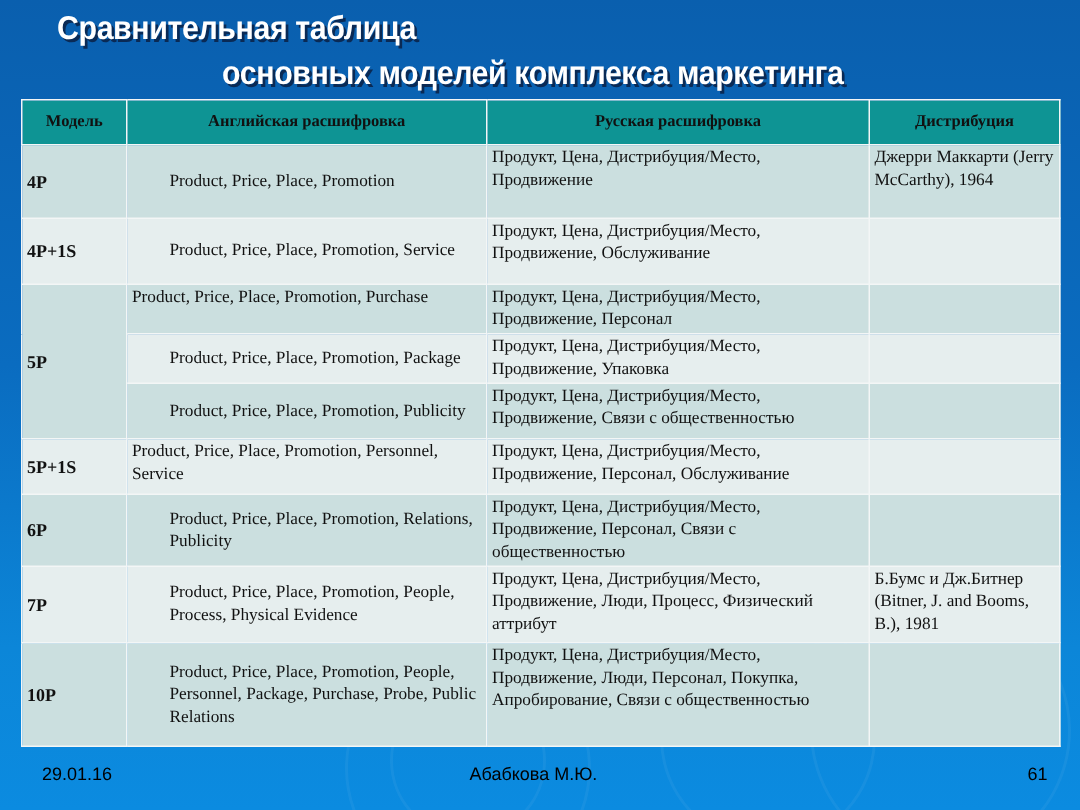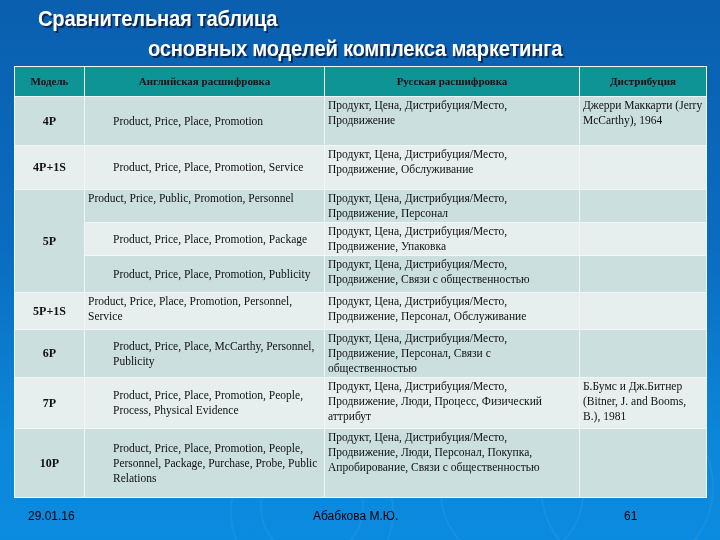--- a/index.html
+++ b/index.html
@@ -26,21 +26,21 @@
   table {
     position:absolute; left:14px; top:66px; width:692px;
     border-collapse:collapse; table-layout:fixed;
     font-size:11.5px; color:#111;
   }
   th, td { border:1px solid #f3f6f6; padding:1px 3px; vertical-align:top; line-height:15px; }
   th {
     background:#0e9494; color:#111; font-weight:bold; font-size:11px;
     height:27px; vertical-align:middle; text-align:center;
   }
-  td.model { text-align:center; vertical-align:middle; font-weight:bold; font-size:12px; background:#cbdfdf; }
+  td.model { text-align:left; vertical-align:middle; font-weight:bold; font-size:12px; background:#cbdfdf; }
   tr.dark td { background:#cbdfdf; }
   tr.light td { background:#e6eeee; }
   tr.light td.model { background:#e6eeee; }
   td.en { vertical-align:middle;padding-left:28px; }
   .footer { position:absolute; top:509px; color:#000000; font-family:"Liberation Sans",sans-serif; font-size:12px; }
 </style>
 </head>
 <body>
 
 <div class="ripple" style="left:230px;top:430px;width:160px;height:160px;"></div>
@@ -74,21 +74,21 @@
       <td>Джерри Маккарти (Jerry McCarthy), 1964</td>
     </tr>
     <tr class="light" style="height:44px">
       <td class="model">4P+1S</td>
       <td class="en">Product, Price, Place, Promotion, Service</td>
       <td>Продукт, Цена, Дистрибуция/Место, Продвижение, Обслуживание</td>
       <td></td>
     </tr>
     <tr class="dark" style="height:32px">
       <td class="model" rowspan="3">5P</td>
-      <td>Product, Price, Public, Promotion, Personnel</td>
+      <td>Product, Price, Place, Promotion, Purchase</td>
       <td>Продукт, Цена, Дистрибуция/Место, Продвижение, Персонал</td>
       <td></td>
     </tr>
     <tr class="light" style="height:15px">
       <td class="en">Product, Price, Place, Promotion, Package</td>
       <td>Продукт, Цена, Дистрибуция/Место, Продвижение, Упаковка</td>
       <td></td>
     </tr>
     <tr class="dark" style="height:37px">
       <td class="en">Product, Price, Place, Promotion, Publicity</td>
@@ -96,34 +96,34 @@
       <td></td>
     </tr>
     <tr class="light" style="height:37px">
       <td class="model">5P+1S</td>
       <td>Product, Price, Place, Promotion, Personnel, Service</td>
       <td>Продукт, Цена, Дистрибуция/Место, Продвижение, Персонал, Обслуживание</td>
       <td></td>
     </tr>
     <tr class="dark" style="height:46px">
       <td class="model">6P</td>
-      <td class="en">Product, Price, Place, McCarthy, Personnel, Publicity</td>
+      <td class="en">Product, Price, Place, Promotion, Relations, Publicity</td>
       <td>Продукт, Цена, Дистрибуция/Место, Продвижение, Персонал, Связи с общественностью</td>
       <td></td>
     </tr>
     <tr class="light" style="height:51px">
       <td class="model">7P</td>
       <td class="en">Product, Price, Place, Promotion, People, Process, Physical Evidence</td>
       <td>Продукт, Цена, Дистрибуция/Место, Продвижение, Люди, Процесс, Физический аттрибут</td>
       <td>Б.Бумс и Дж.Битнер (Bitner, J. and Booms, B.), 1981</td>
     </tr>
     <tr class="dark" style="height:69px">
       <td class="model">10P</td>
       <td class="en">Product, Price, Place, Promotion, People, Personnel, Package, Purchase, Probe, Public Relations</td>
       <td>Продукт, Цена, Дистрибуция/Место, Продвижение, Люди, Персонал, Покупка, Апробирование, Связи с общественностью</td>
       <td></td>
     </tr>
   </tbody>
 </table>
 
 <div class="footer" style="left:28px;">29.01.16</div>
 <div class="footer" style="left:313px;">Абабкова М.Ю.</div>
-<div class="footer" style="left:624px;">61</div>
+<div class="footer" style="left:685px;">61</div>
 
 </body></html>

